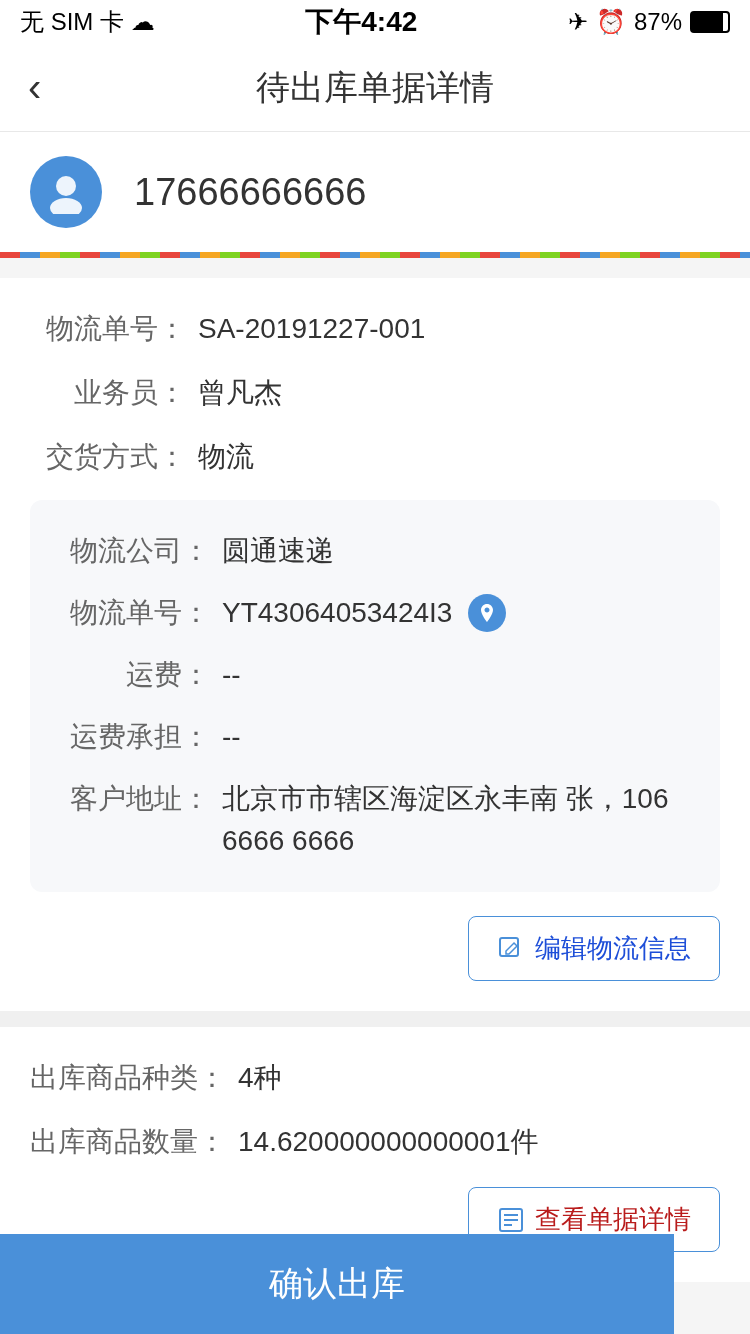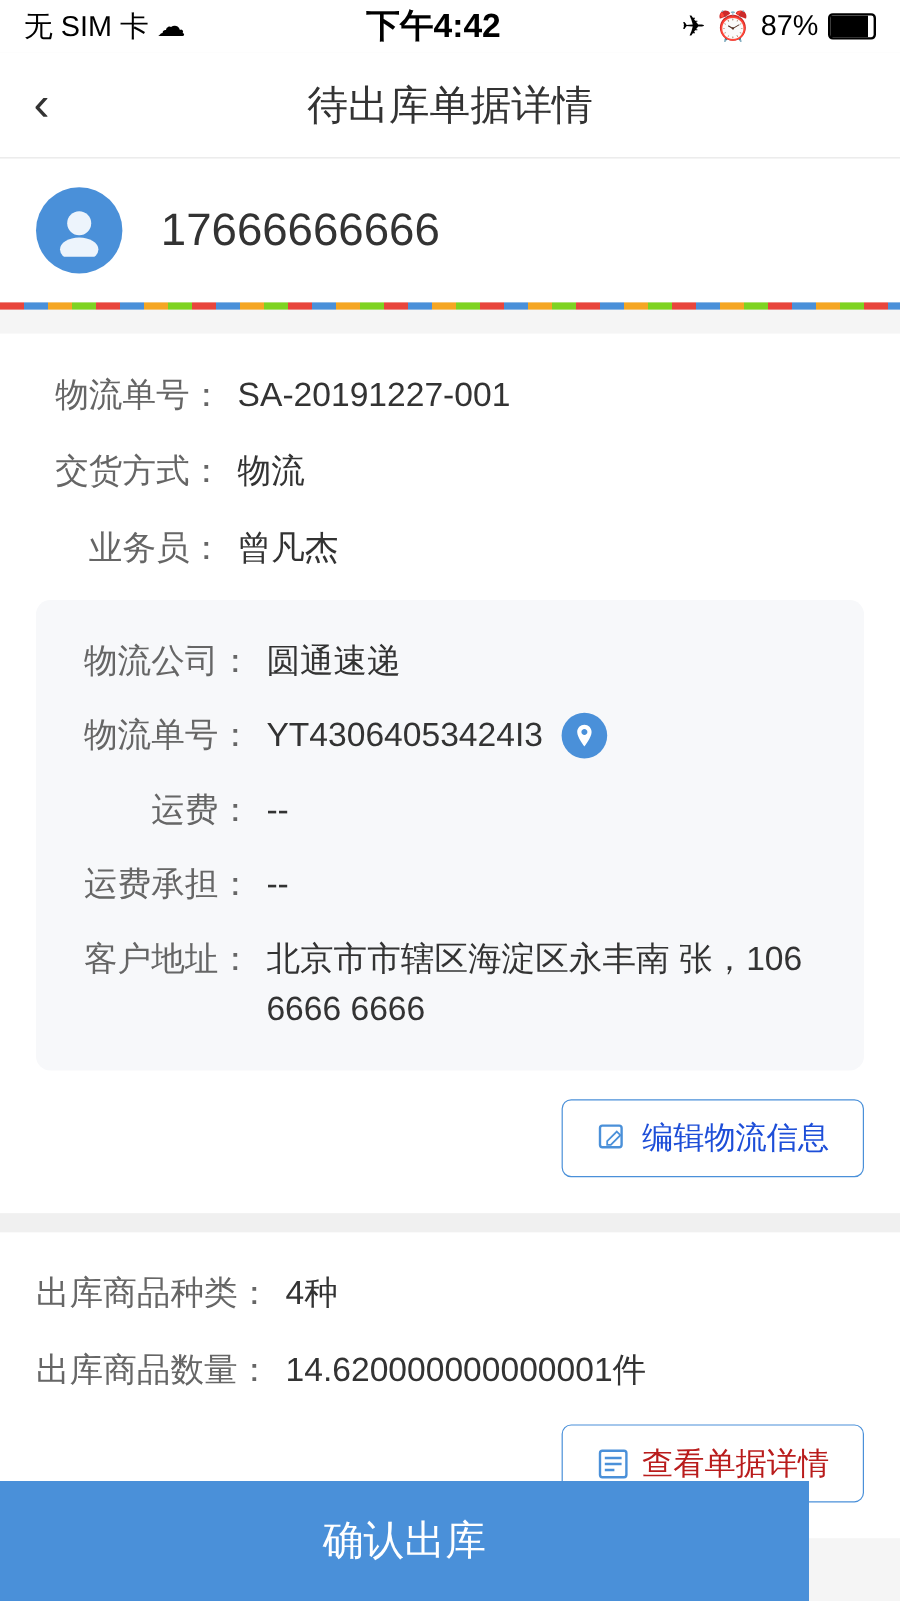--- a/index.html
+++ b/index.html
@@ -269,26 +269,26 @@
   </div>
 
   <div class="dashed-divider"></div>
 
   <div class="section">
     <div class="info-row">
       <span class="info-label">物流单号：</span>
       <span class="info-value">SA-20191227-001</span>
     </div>
     <div class="info-row">
+      <span class="info-label">业务员：</span>
+      <span class="info-value">曾凡杰</span>
+    </div>
+    <div class="info-row">
       <span class="info-label">交货方式：</span>
       <span class="info-value">物流</span>
-    </div>
-    <div class="info-row">
-      <span class="info-label">业务员：</span>
-      <span class="info-value">曾凡杰</span>
     </div>
 
     <div class="logistics-card">
       <div class="info-row">
         <span class="info-label">物流公司：</span>
         <span class="info-value">圆通速递</span>
       </div>
       <div class="info-row">
         <span class="info-label">物流单号：</span>
         <span class="info-value with-icon">

